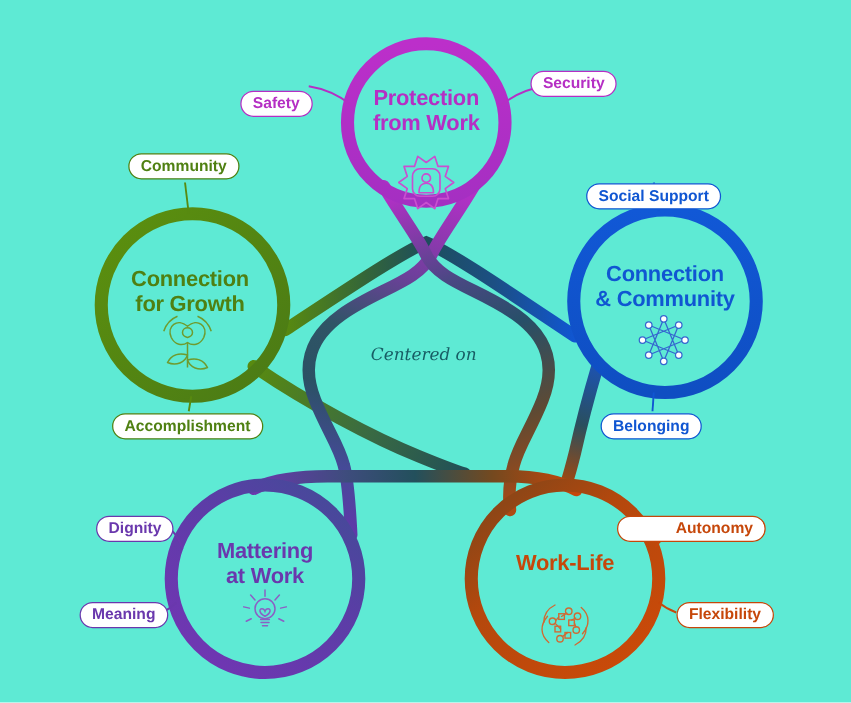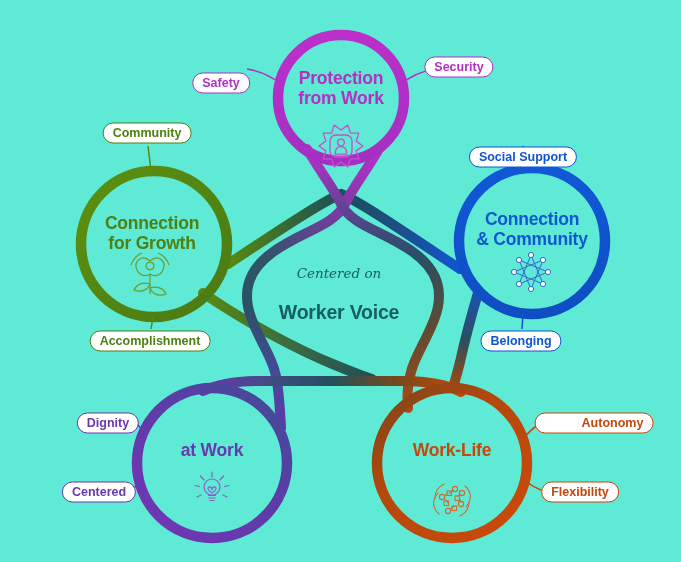--- a/index.html
+++ b/index.html
@@ -176,37 +176,37 @@
   </div>
   <div class="overlay loop-title" style="left: 152px; top: 233px; color: rgb(79, 128, 18);">
     <div>Connection</div>
     <div>for Growth</div>
   </div>
   <div class="overlay loop-title" style="left: 532px; top: 229px; color: rgb(16, 86, 210);">
     <div>Connection</div>
     <div>&amp; Community</div>
   </div>
   <div class="overlay loop-title" style="left: 212px; top: 450px; color: rgb(106, 56, 173);">
+    <div>Mattering</div>
     <div>at Work</div>
   </div>
   <div class="overlay loop-title" style="left: 452px; top: 450px; color: rgb(198, 71, 10);">
     <div>Work-Life</div>
   </div>
 
   <div class="overlay center-block" style="left: 339px; top: 294px; color: rgb(23, 93, 100);">
     <div class="kicker">Centered on</div>
     <div class="main">
-      <div>Worker Voice</div>
     </div>
   </div>
 
   <div class="overlay pill" style="left: 221px; top: 83px; color: rgb(181, 47, 196);">Safety</div>
   <div class="overlay pill" style="left: 459px; top: 67px; color: rgb(181, 47, 196);">Security</div>
   <div class="overlay pill" style="left: 147px; top: 133px; color: rgb(79, 128, 18);">Community</div>
   <div class="overlay pill" style="left: 150px; top: 341px; color: rgb(79, 128, 18);">Accomplishment</div>
   <div class="overlay pill" style="left: 523px; top: 133px; color: rgb(16, 86, 210); margin-top: 24px;">Social Support</div>
   <div class="overlay pill" style="left: 521px; top: 341px; color: rgb(16, 86, 210);">Belonging</div>
   <div class="overlay pill" style="left: 108px; top: 423px; color: rgb(106, 56, 173);">Dignity</div>
-  <div class="overlay pill" style="left: 99px; top: 492px; color: rgb(106, 56, 173);">Centered</div>
-  <div class="overlay pill" style="left: 594px; top: 423px; color: rgb(198, 71, 10); padding-left: 46px;">Autonomy</div>
+  <div class="overlay pill" style="left: 99px; top: 492px; color: rgb(106, 56, 173);">Meaning</div>
+  <div class="overlay pill" style="left: 553px; top: 423px; color: rgb(198, 71, 10); padding-left: 46px;">Autonomy</div>
   <div class="overlay pill" style="left: 580px; top: 492px; color: rgb(198, 71, 10);">Flexibility</div>
 
 </div>
 
 </body></html>

